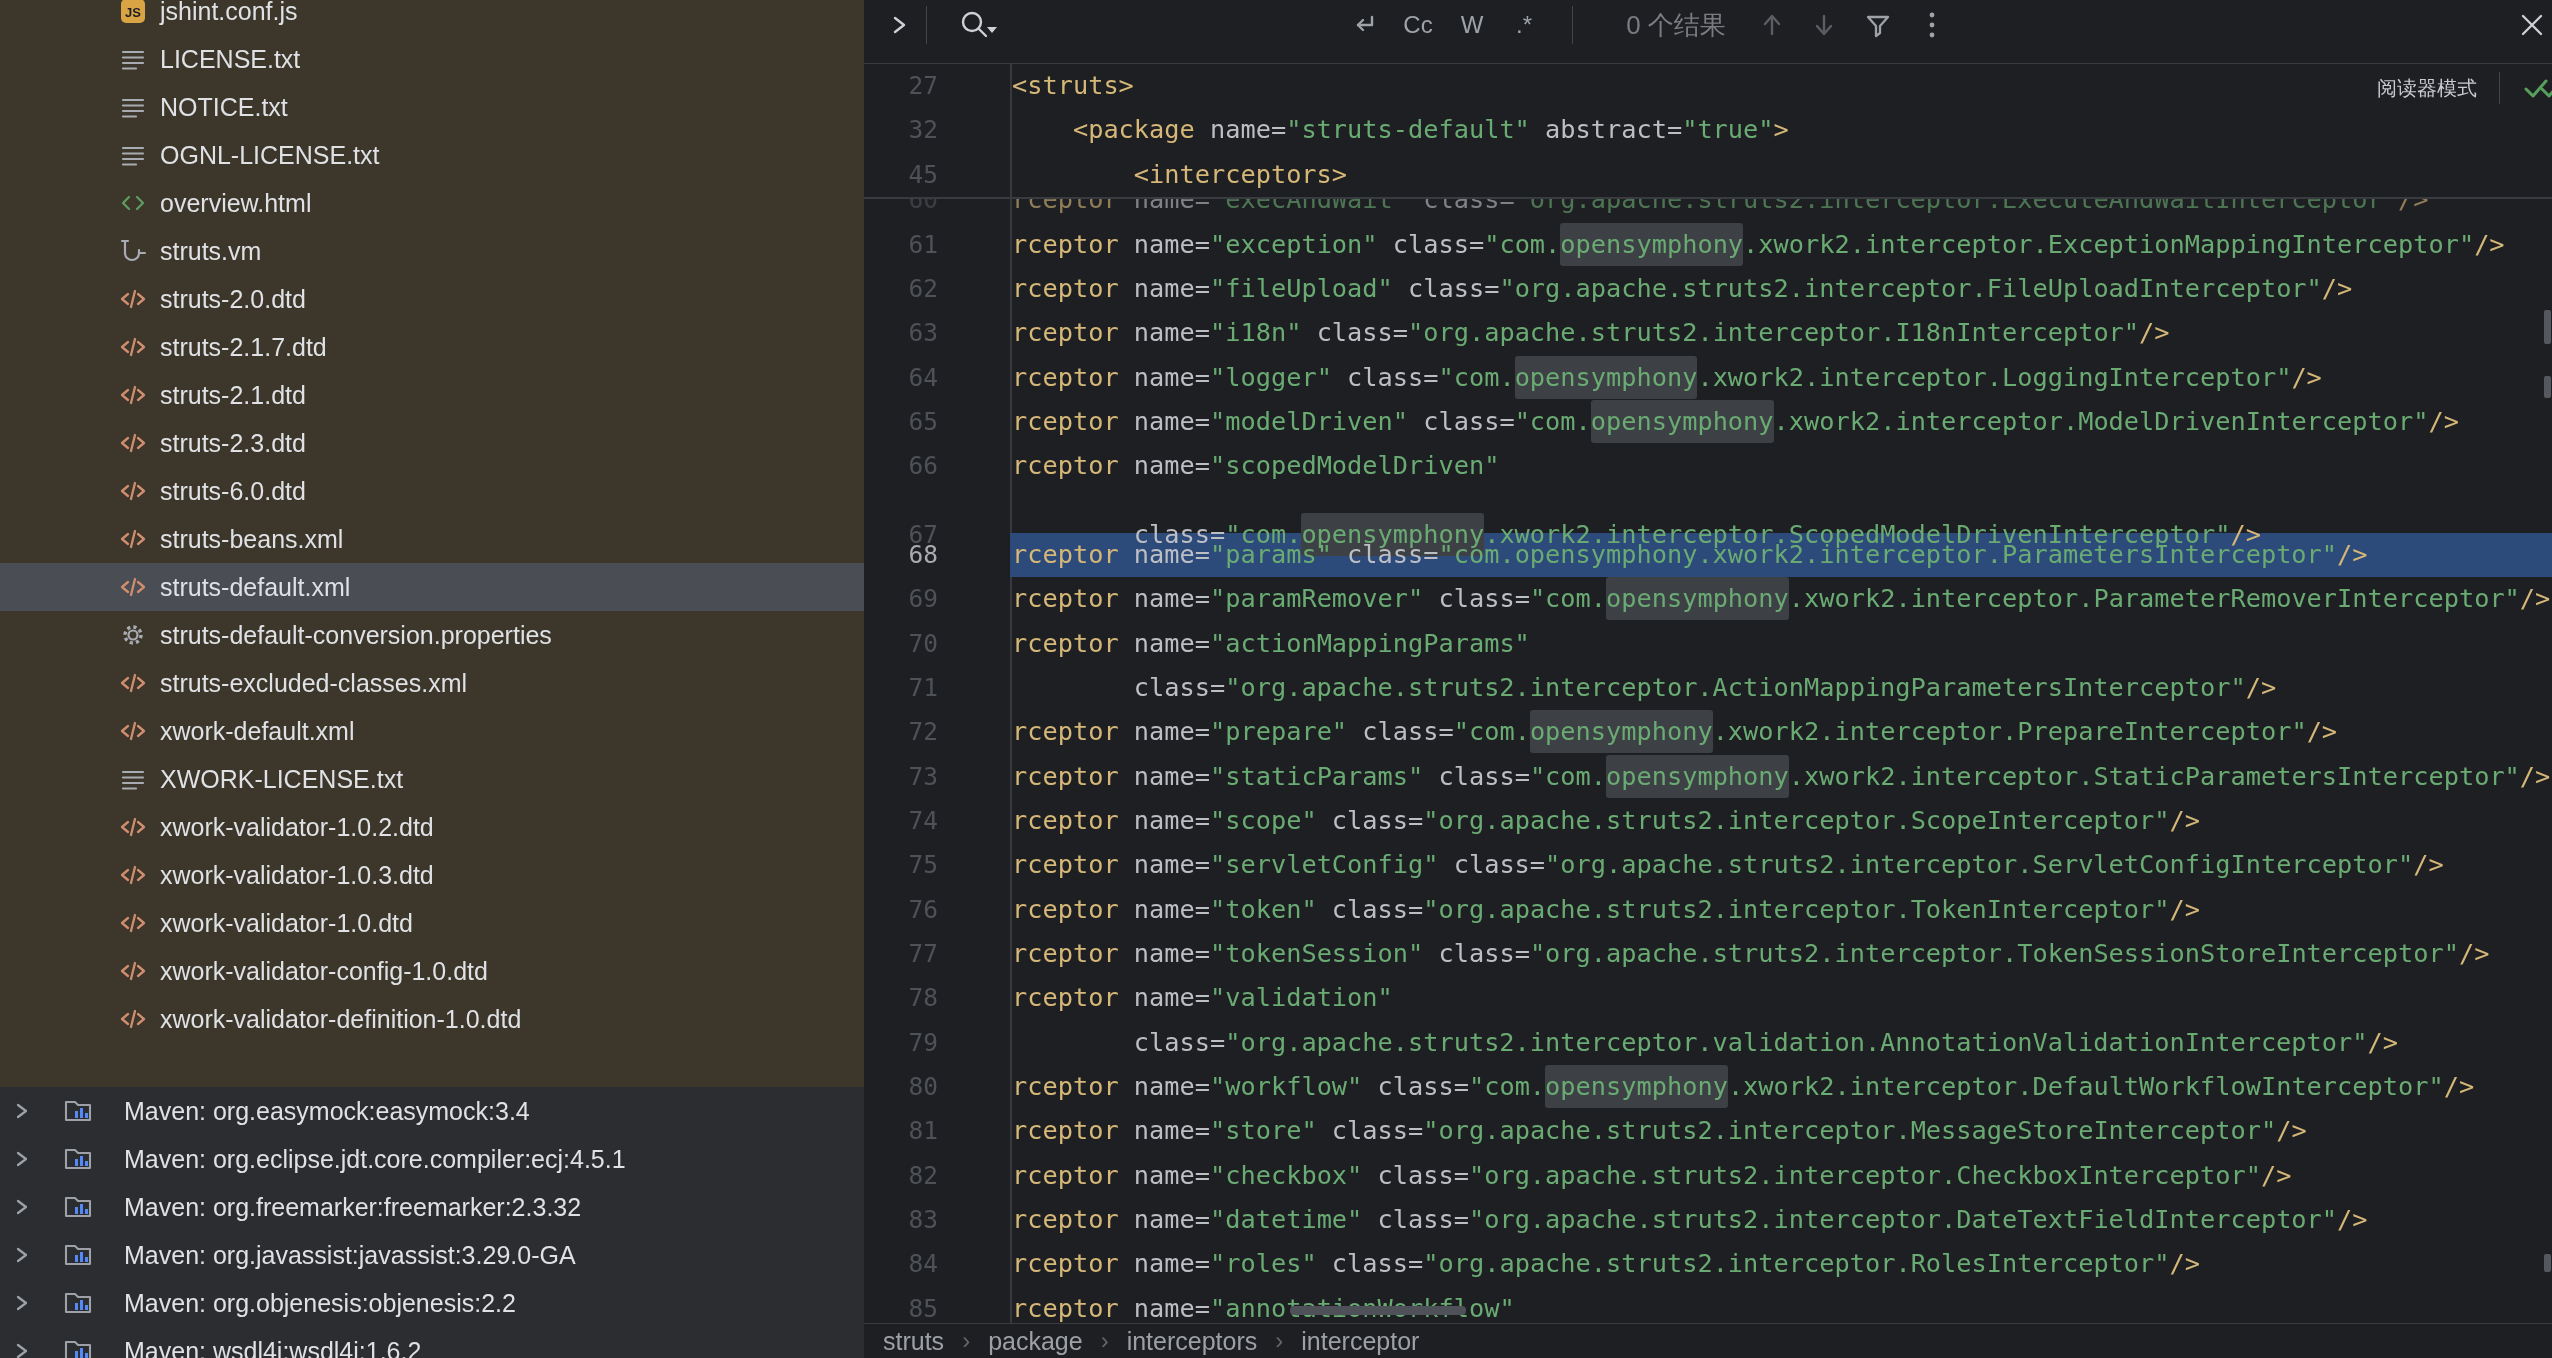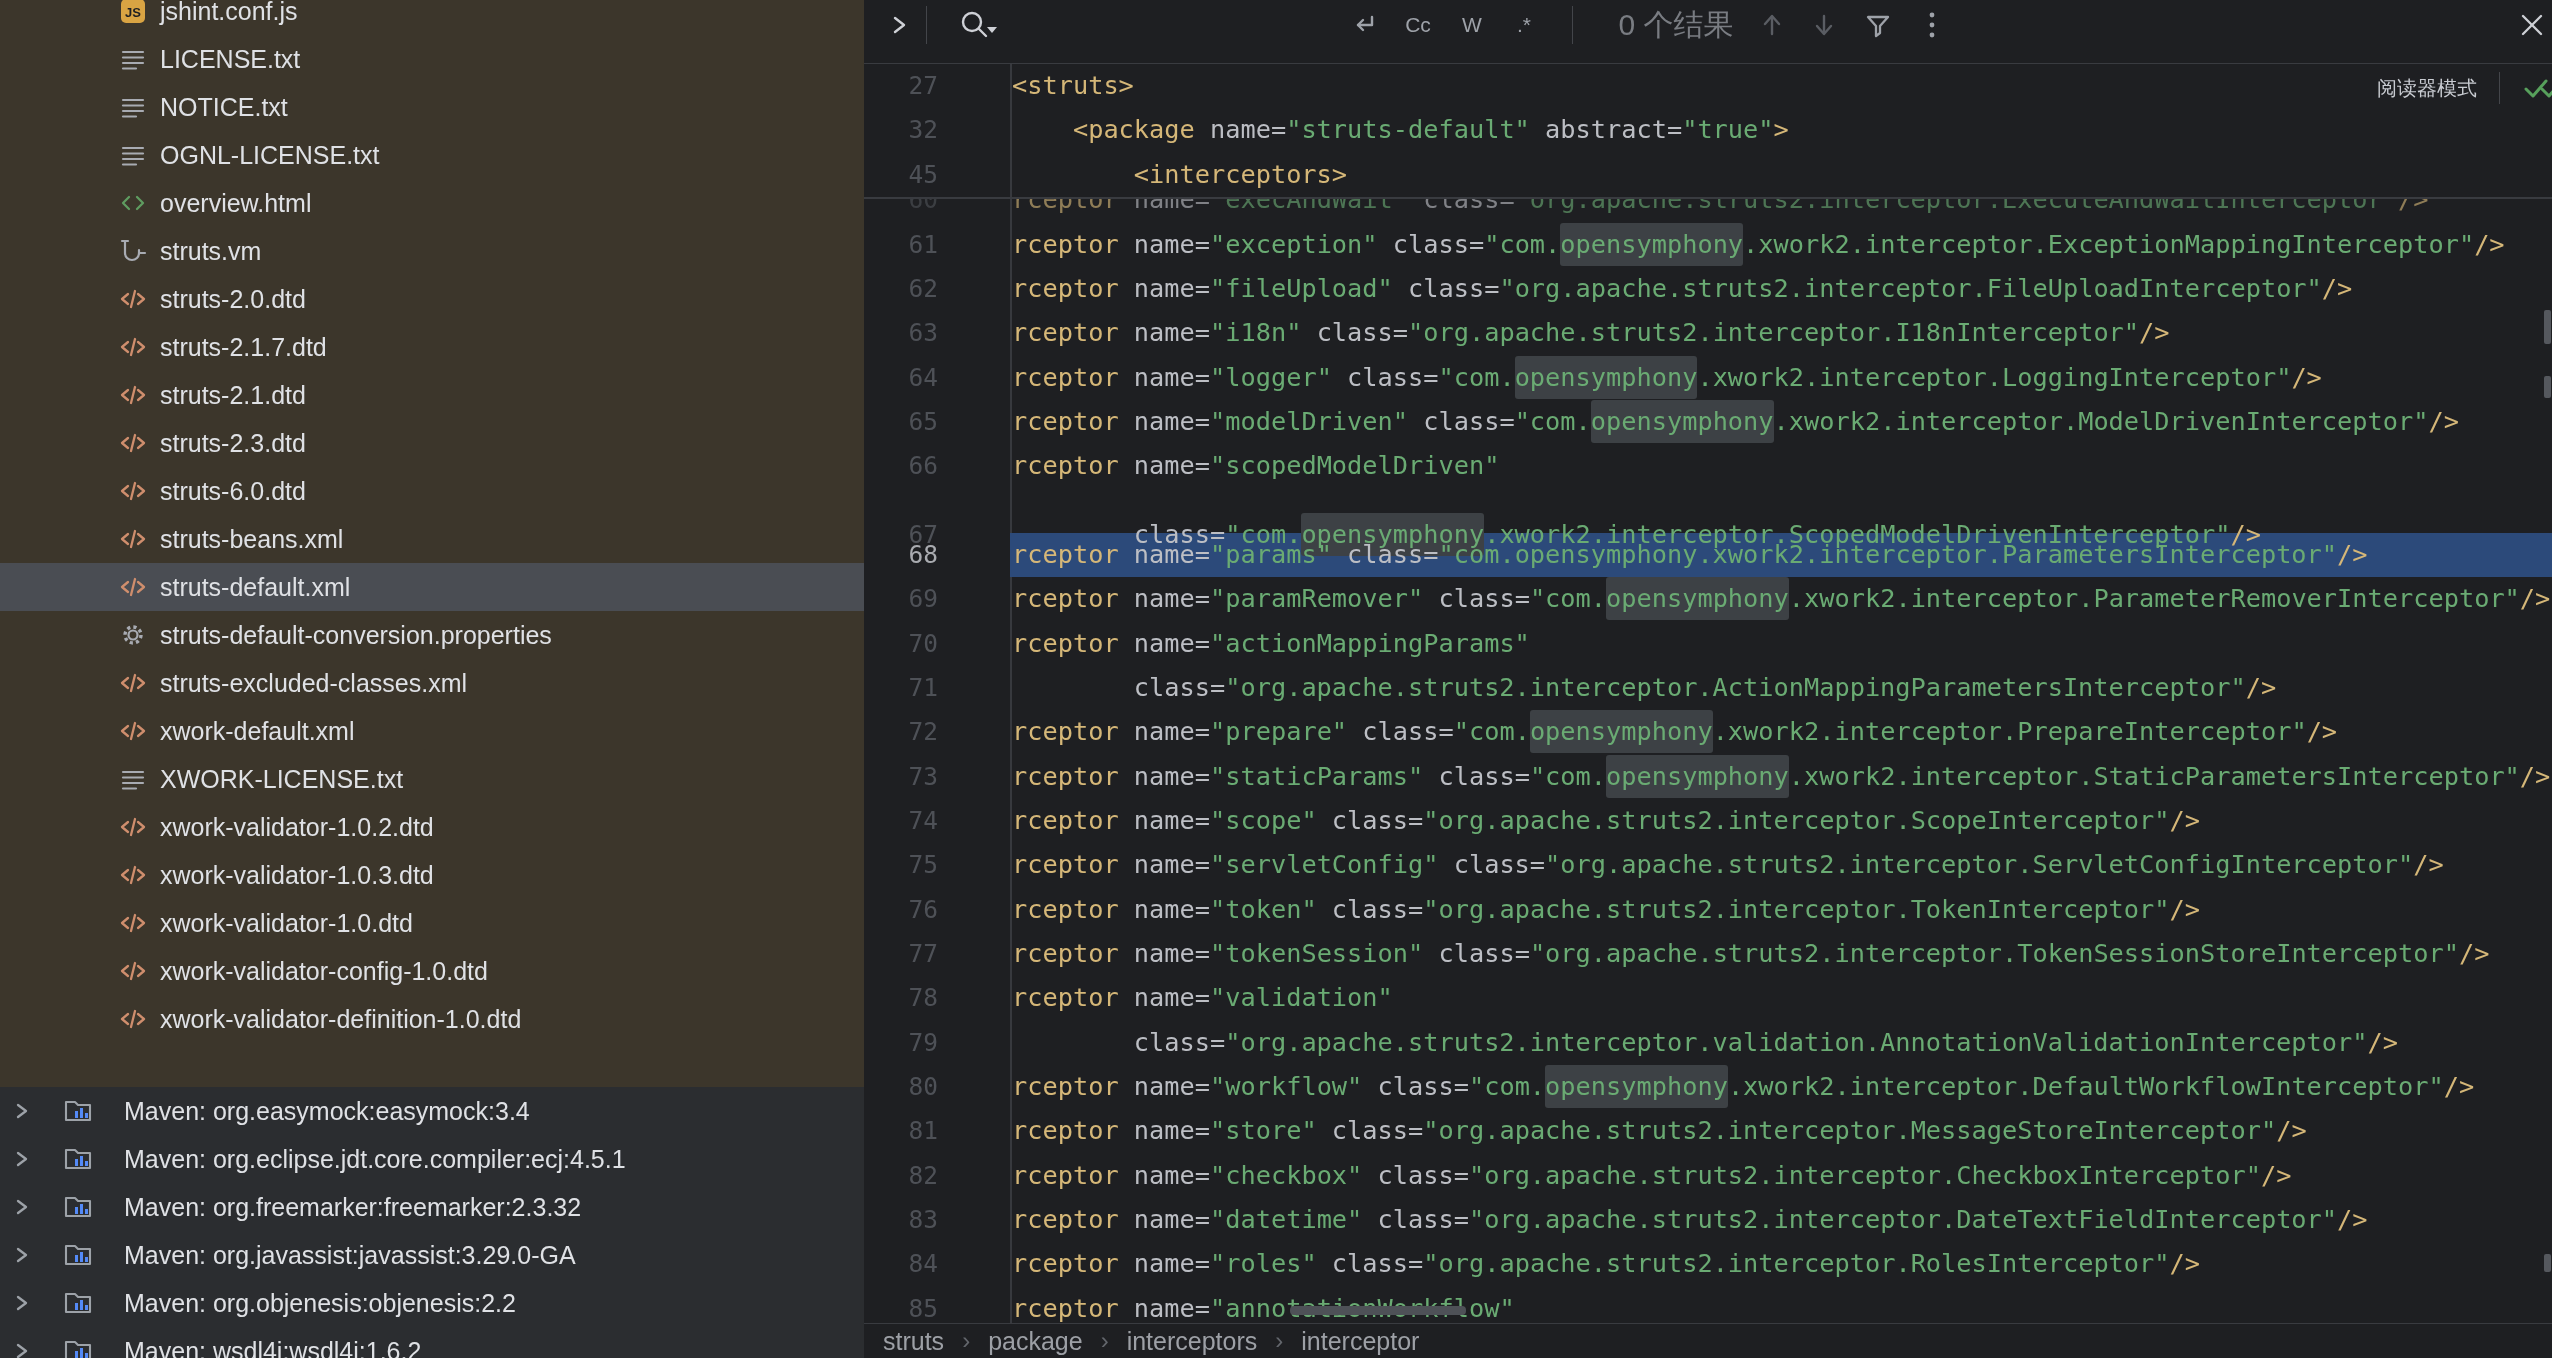--- a/index.html
+++ b/index.html
@@ -37,22 +37,22 @@
     color:var(--tree-text);font-size:25px;white-space:nowrap;gap:17px;}
   .lib-row .chev{width:26px;height:26px;margin-right:12px;flex:0 0 auto;}
   .lib-row .ficon{width:32px;height:32px;margin-right:12px;flex:0 0 auto;}
   
   #editor{position:absolute;left:864px;top:0;width:1688px;height:1358px;background:var(--editor-bg);}
   
   #find-bar{position:absolute;left:0;top:0;width:1688px;height:64px;background:var(--editor-bg);
     border-bottom:1px solid var(--border);z-index:9;}
   .fb-item{position:absolute;top:0;height:50px;display:flex;align-items:center;justify-content:center;}
   .fb-divider{position:absolute;top:6px;width:1px;height:38px;background:#43454a;}
-  .fb-text{font-size:21px;color:var(--icon-gray);}
-  .fb-results{font-size:30px;color:#797c82;white-space:nowrap;}
+  .fb-text{font-size:24px;color:var(--icon-gray);}
+  .fb-results{font-size:26px;color:#797c82;white-space:nowrap;}
   
   #reader-widget{position:absolute;top:68px;right:-14px;height:40px;display:flex;align-items:center;z-index:8;}
   #reader-widget .label{font-size:20px;color:#c8cbd1;}
   #reader-widget .vdiv{width:1px;height:32px;background:#43454a;margin:0 22px;}
   
   #code-viewport{position:absolute;left:0;top:64px;width:1688px;height:1259px;overflow:hidden;z-index:1;}
   .gutter-line{position:absolute;left:146px;top:0;bottom:0;width:2px;background:var(--gutter-line);}
   .cl{position:absolute;left:0;right:0;height:45px;line-height:44.33px;
       font-family:"DejaVu Sans Mono",monospace;font-size:25.3px;white-space:pre;}
   .cl .ln{position:absolute;left:0;top:0;width:74px;text-align:right;color:var(--ln);

